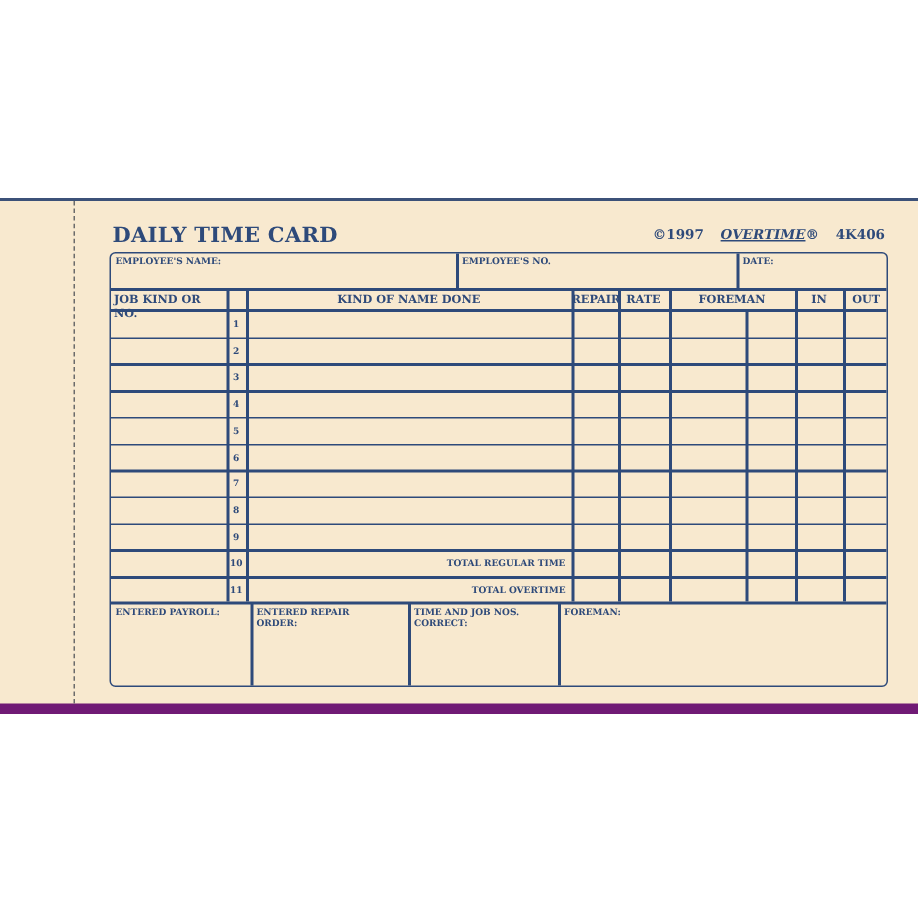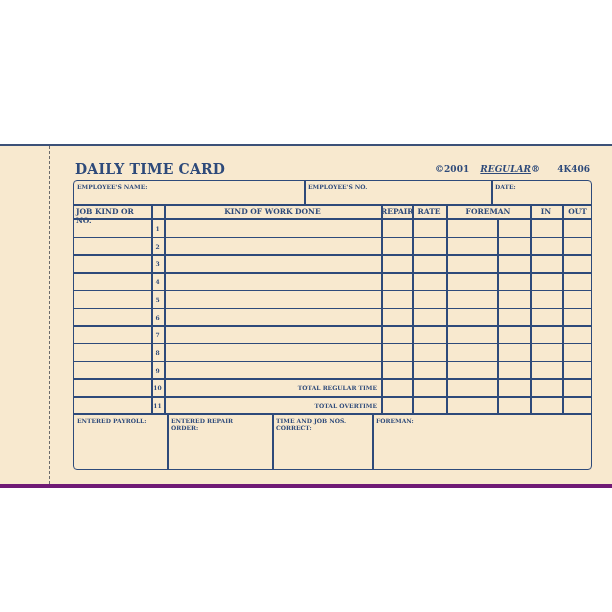--- a/index.html
+++ b/index.html
@@ -1,55 +1,55 @@
 <!DOCTYPE html>
 <html><head>
 <meta charset="utf-8">
 <style>
   html, body { margin:0; padding:0; background:#ffffff; }
   body { width:612px; height:612px; position:relative; overflow:hidden; font-family:"Liberation Sans", sans-serif; }
-  .card { position:absolute; left:0; top:144px; width:612px; height:344px; background:#f8e9cf; border-top:2px solid #3c5178; border-bottom:4px solid #701a75; box-sizing:border-box; }
+  .card { position:absolute; left:0; top:132px; width:612px; height:344px; background:#f8e9cf; border-top:2px solid #3c5178; border-bottom:7px solid #701a75; box-sizing:border-box; }
   .perf { position:absolute; left:49px; top:0; height:100%; width:0; border-left:1.5px dashed #6b6b6b; }
   .title { position:absolute; left:75px; top:15px; font-size:14px; font-weight:bold; color:#2e4a7a; letter-spacing:0.2px; font-family:"DejaVu Serif", serif; }
   .brand { position:absolute; right:22px; top:18px; font-size:9px; font-weight:bold; color:#2e4a7a; font-family:"DejaVu Serif", serif; }
   .brand .logo { text-decoration:underline; font-style:italic; margin-left:8px; }
   .form { position:absolute; left:73px; top:34px; width:519px; height:290px; border:1.5px solid #2e4a7a; border-radius:4px; box-sizing:border-box; }
   .ln { position:absolute; background:#2e4a7a; }
   .lbl { position:absolute; font-size:6px; font-weight:bold; color:#2e4a7a; font-family:"DejaVu Serif", serif; line-height:7px; }
   .hdr { position:absolute; font-size:7.5px; font-weight:bold; color:#2e4a7a; font-family:"DejaVu Serif", serif; text-align:center; }
   .num { position:absolute; font-size:6px; font-weight:bold; color:#2e4a7a; width:13px; text-align:center; font-family:"DejaVu Serif", serif; }
   .tot { position:absolute; font-size:6px; font-weight:bold; color:#2e4a7a; text-align:right; font-family:"DejaVu Serif", serif; }
   .cell { position:absolute; }
 </style>
 </head>
 <body>
 
 <div class="card">
   <div class="perf"></div>
   <div class="title">DAILY TIME CARD</div>
   <div class="brand">
-    <span>©2001</span>
-    <span class="logo">REGULAR</span><span>®</span>
-    <span style="margin-left:14px;">4K406</span>
+    <span>©1997</span>
+    <span class="logo">OVERTIME</span><span>®</span>
+    <span style="margin-left:8px;">4K406</span>
   </div>
 
   <div class="form" id="grid">
 
     <div class="cell" style="left:0;top:0;width:230px;height:23px;"></div>
     <div class="lbl" style="left:3px;top:2px;">EMPLOYEE'S NAME:</div>
     <div class="ln" style="left:230px;top:0;width:1.5px;height:23px;"></div>
     <div class="cell" style="left:231px;top:0;width:186px;height:23px;"></div>
     <div class="lbl" style="left:234px;top:2px;">EMPLOYEE'S NO.</div>
     <div class="ln" style="left:417px;top:0;width:1.5px;height:23px;"></div>
     <div class="cell" style="left:418px;top:0;width:100px;height:23px;"></div>
     <div class="lbl" style="left:421px;top:2px;">DATE:</div>
     <div class="ln" style="left:0;top:23px;width:517px;height:1.5px;"></div>
 
     <div class="hdr" style="left:2px;top:26px;width:75px;text-align:left;">JOB KIND OR NO.</div>
-    <div class="hdr" style="left:90px;top:26px;width:217px;">KIND OF WORK DONE</div>
+    <div class="hdr" style="left:90px;top:26px;width:217px;">KIND OF NAME DONE</div>
     <div class="hdr" style="left:307px;top:26px;width:31px;">REPAIR</div>
     <div class="hdr" style="left:338px;top:26px;width:34px;">RATE</div>
     <div class="hdr" style="left:372px;top:26px;width:84px;">FOREMAN</div>
     <div class="hdr" style="left:456px;top:26px;width:32px;">IN</div>
     <div class="hdr" style="left:488px;top:26px;width:31px;">OUT</div>
     <div class="ln" style="left:0;top:37px;width:517px;height:1.5px;"></div>
 
     <div id="rows">
         <div class="cell" style="left:0px;top:38px;width:77px;height:17.7px;"></div>
         <div class="cell" style="left:90px;top:38px;width:217px;height:17.7px;"></div>

